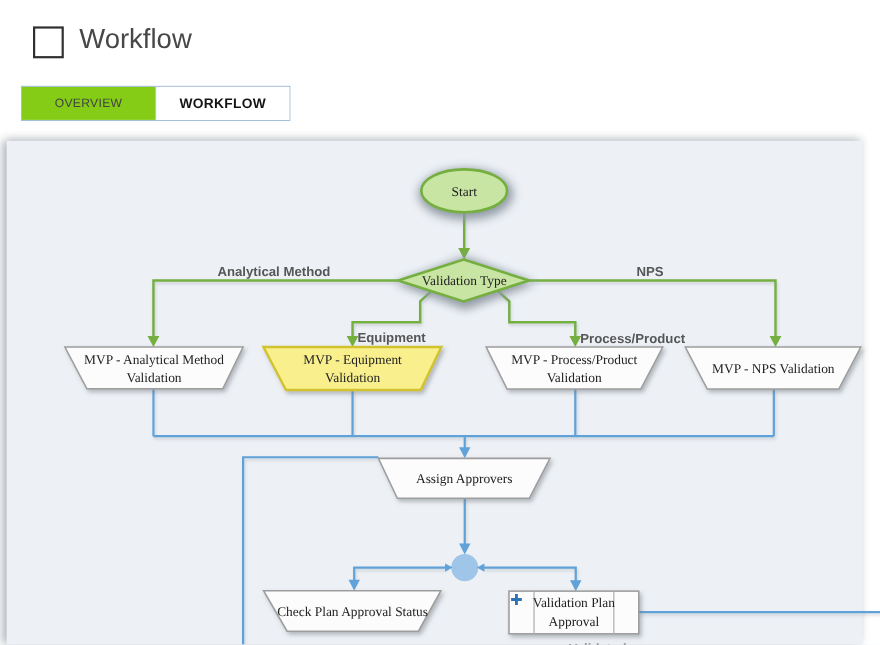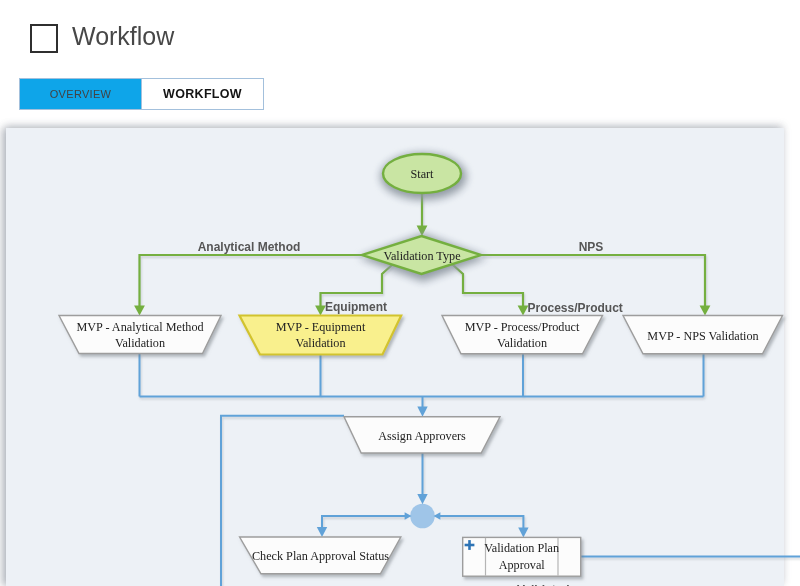--- a/index.html
+++ b/index.html
@@ -1,21 +1,21 @@
 <!DOCTYPE html>
 <html><head>
 <meta charset="utf-8">
 <style>
   html,body{margin:0;padding:0;width:800px;height:586px;background:#ffffff;overflow:hidden;
     font-family:"Liberation Sans", sans-serif;}
   .hdr-icon{position:absolute;left:30px;top:23.5px;width:24px;height:25px;border:2px solid #2f2f2f;}
   .hdr-title{position:absolute;left:72px;top:22px;font-size:25px;color:#474747;font-weight:400;}
   .tabs{position:absolute;left:19px;top:78px;height:30px;border:1px solid #a3c0dc;display:flex;}
   .tab{width:121px;height:30px;line-height:30px;text-align:center;font-size:11px;
-    letter-spacing:0.3px;color:#424242;background:#0ea5e9;}
+    letter-spacing:0.3px;color:#424242;background:#84cc16;}
   .tab.active{background:#ffffff;border-left:1px solid #a3c0dc;font-weight:bold;color:#141414;
     font-size:12.5px;}
   .panel{position:absolute;left:6px;top:128px;width:778px;height:458px;background:#edf1f6;
     box-shadow:-4px 0 8px rgba(108,118,130,0.45), 0 -3px 7px rgba(108,118,130,0.22);}
   svg{display:block;}
 </style>
 </head>
 <body>
 <div class="hdr-icon"></div>
 <div class="hdr-title">Workflow</div>

